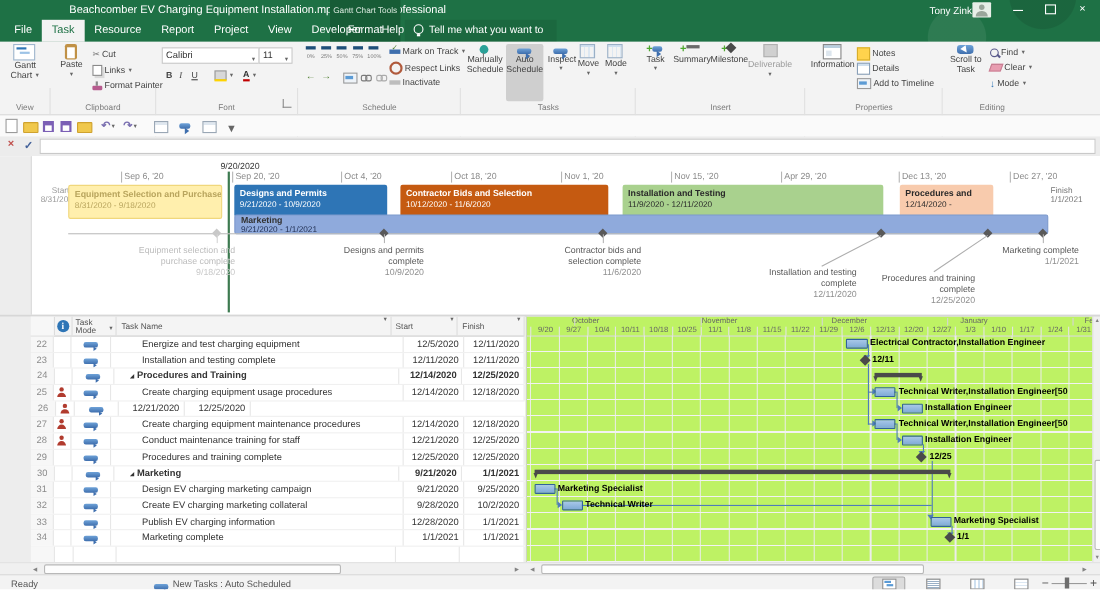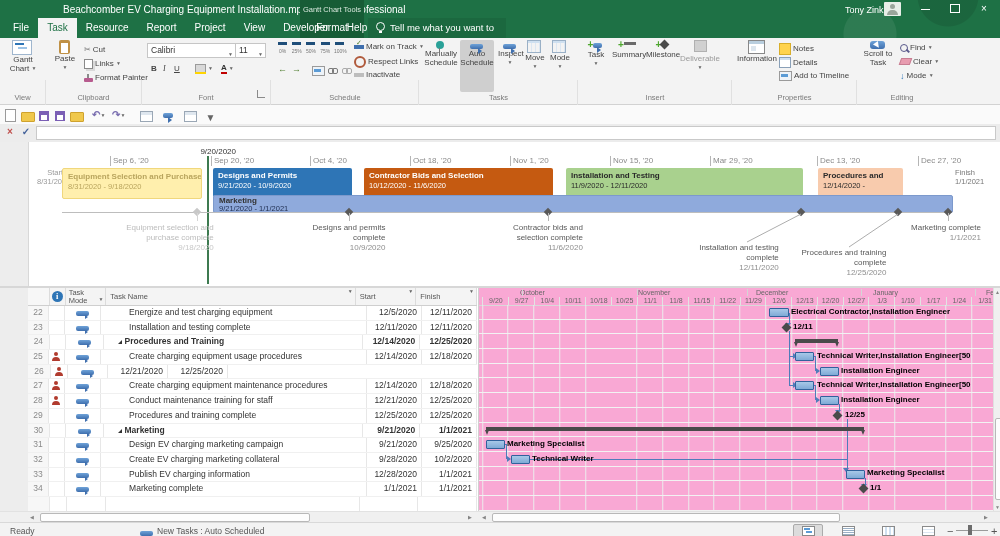--- a/index.html
+++ b/index.html
@@ -135,21 +135,21 @@
   .lvl2{padding-left:28px}
   .tri{display:inline-block;width:0;height:0;border-bottom:4px solid #333;border-left:4px solid transparent;margin-right:3px}
   .person{position:relative;display:inline-block;width:9px;height:10px;top:2px}
   .person::before{content:"";position:absolute;left:2.5px;top:0;width:4px;height:4px;border-radius:50%;background:#b13b2e}
   .person::after{content:"";position:absolute;left:0.5px;top:5px;width:8px;height:4px;border-radius:4px 4px 0 0;background:#b13b2e}
   .tmico{display:inline-block;width:13px;height:5px;border-radius:2px;background:linear-gradient(#6ea2d8,#3f6fae);position:relative;top:1px}
   .tmico::after{content:"";position:absolute;right:-1px;top:4px;border:2px solid transparent;border-left:3px solid #3f6fae}
   .infoh{display:inline-block;width:11px;height:11px;border-radius:50%;background:#2e75b6;color:#fff;font-size:8.5px;line-height:11px;text-align:center;font-weight:bold;font-family:"Liberation Serif",serif;margin-top:3px}
   .fdd{position:absolute;right:2px;bottom:2px;font-size:5px;color:#666}
   
-  .chart{position:absolute;left:478px;top:288px;width:515px;height:223px;background:#f9a8d4;overflow:hidden;border-left:1px solid #d0d0d0}
+  .chart{position:absolute;left:478px;top:288px;width:515px;height:223px;background:#bef264;overflow:hidden;border-left:1px solid #d0d0d0}
   .chead{position:absolute;left:0;top:0;width:515px;height:17px;border-bottom:1px solid #d9d9d9;font-size:7px;color:#666}
   .mon{position:absolute;top:1px;white-space:nowrap}
   .wk{position:absolute;top:9px;width:25.75px;text-align:center;border-left:1px solid #e3e3e3;line-height:8px}
   .mtick{position:absolute;top:1px;width:1px;height:7px;background:#d5d5d5}
   .grid{position:absolute;left:0;top:17px;width:515px;height:206px;
         background:repeating-linear-gradient(to bottom,transparent 0 13.7px,#f2f2f2 13.7px 14.7px),
                    repeating-linear-gradient(to right,transparent 0 24.75px,#ececec 24.75px 25.75px);
         background-position:0 0,-21.75px 0}
   .gbar{position:absolute;height:7px;background:linear-gradient(#a8c8e8,#7faad6);border:1px solid #31629c;border-radius:1px}
   .gms{position:absolute;width:7px;height:7px;background:#4a4a4a;transform:rotate(45deg)}
@@ -354,21 +354,21 @@
 
     <div class="curdate" style="left:139px;width:68px;text-align:right">9/20/2020</div>
     <div class="curline" style="left:178px;top:14px;height:128px"></div>
 
     <div class="tick" style="left:81px">Sep 6, '20</div>
     <div class="tick" style="left:182px">Sep 20, '20</div>
     <div class="tick" style="left:281px">Oct 4, '20</div>
     <div class="tick" style="left:381px">Oct 18, '20</div>
     <div class="tick" style="left:481px">Nov 1, '20</div>
     <div class="tick" style="left:581px">Nov 15, '20</div>
-    <div class="tick" style="left:681px">Mar 29, '20</div>
+    <div class="tick" style="left:681px">Apr 29, '20</div>
     <div class="tick" style="left:788px">Dec 13, '20</div>
     <div class="tick" style="left:889px">Dec 27, '20</div>
 
     <div class="abs" style="left:8px;top:26px;width:26px;text-align:right;font-size:7.5px;color:#9a9a9a;line-height:9px">
       <div>Start</div>
         <div>8/31/2020</div>
     </div>
     <div class="abs" style="left:926px;top:26px;width:40px;font-size:7.5px;color:#777;line-height:9px">
       <div>Finish</div>
         <div>1/1/2021</div>

